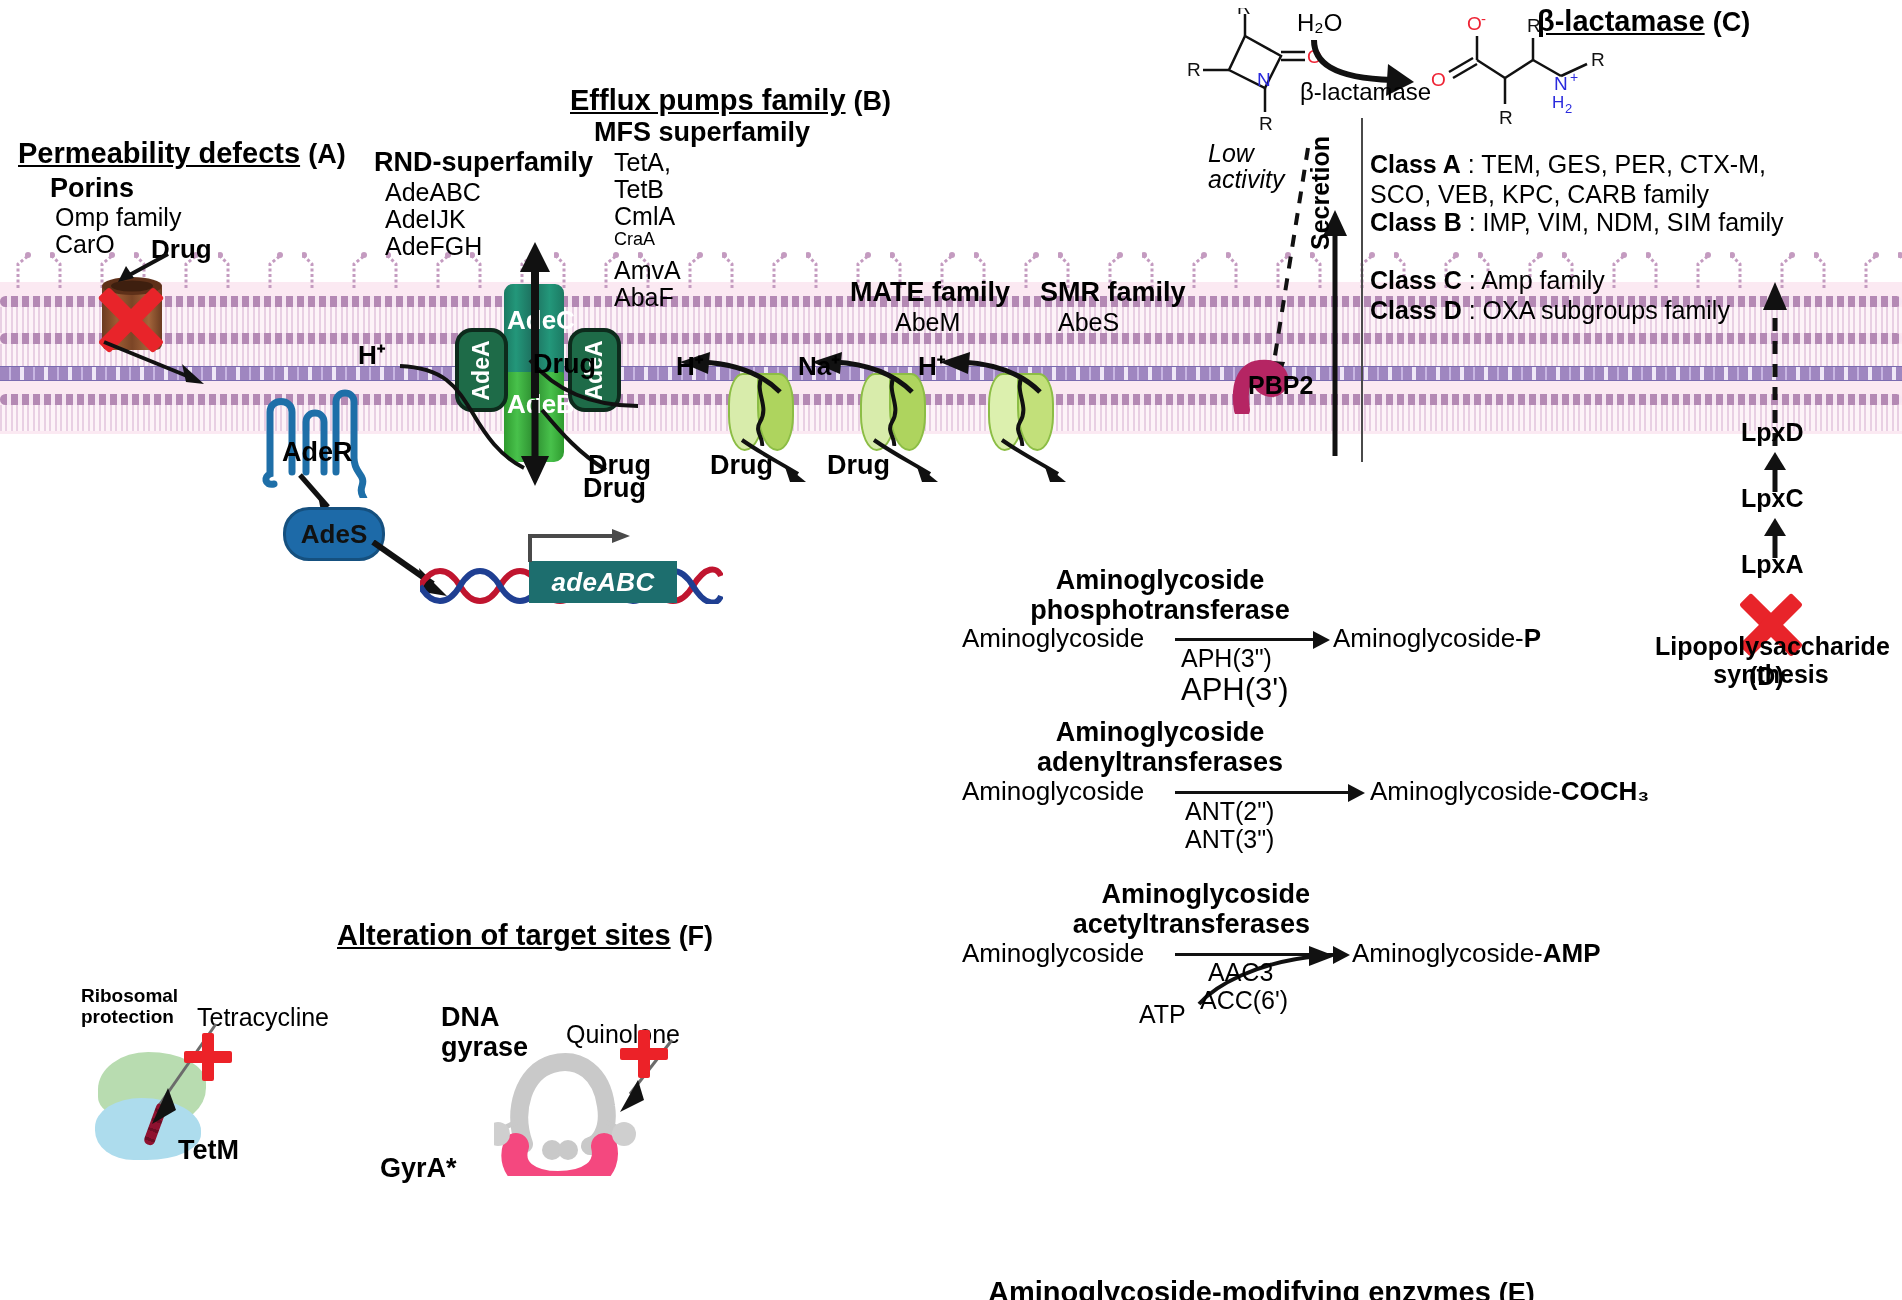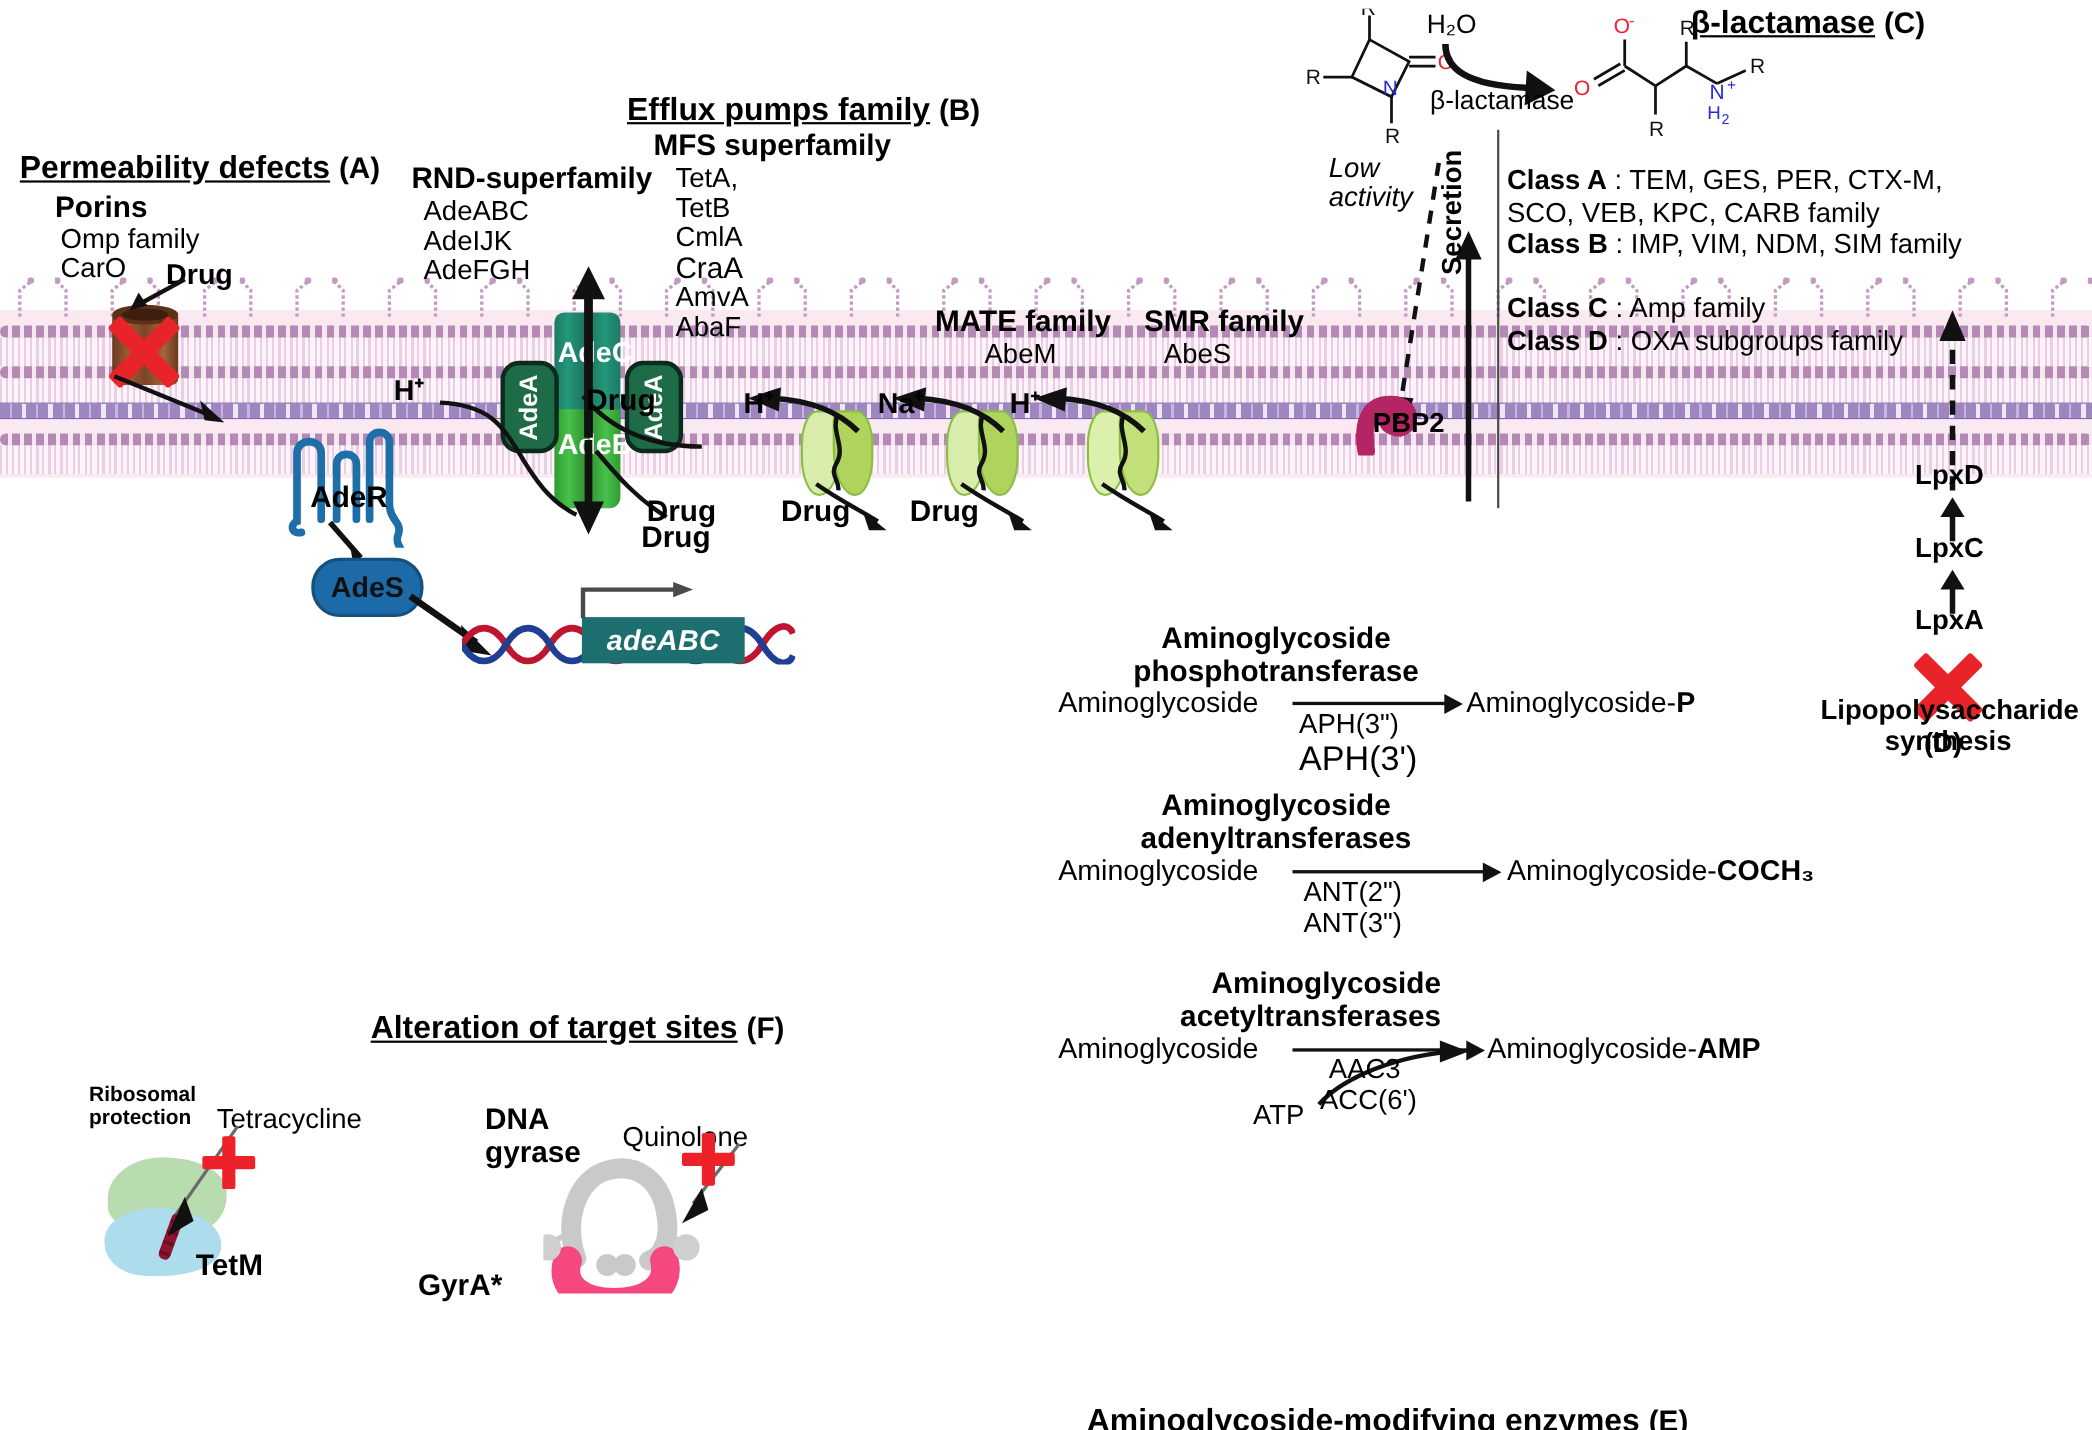--- a/index.html
+++ b/index.html
@@ -375,21 +375,21 @@
 
 <div class="lbl b" style="left:374px;top:147px;font-size:27px;">RND-superfamily</div>
 <div class="lbl" style="left:385px;top:178px;font-size:25px;">AdeABC</div>
 <div class="lbl" style="left:385px;top:205px;font-size:25px;">AdeIJK</div>
 <div class="lbl" style="left:385px;top:232px;font-size:25px;">AdeFGH</div>
 
 <div class="lbl b" style="left:594px;top:117px;font-size:27px;">MFS superfamily</div>
 <div class="lbl" style="left:614px;top:148px;font-size:25px;">TetA,</div>
 <div class="lbl" style="left:614px;top:175px;font-size:25px;">TetB</div>
 <div class="lbl" style="left:614px;top:202px;font-size:25px;">CmlA</div>
-<div class="lbl" style="left:614px;top:229px;font-size:27px;text-align:right;">CraA</div>
+<div class="lbl" style="left:614px;top:229px;font-size:18px;text-align:right;">CraA</div>
 <div class="lbl" style="left:614px;top:256px;font-size:25px;">AmvA</div>
 <div class="lbl" style="left:614px;top:283px;font-size:25px;">AbaF</div>
 
 <div class="lbl b" style="left:850px;top:277px;font-size:27px;">MATE family</div>
 <div class="lbl" style="left:895px;top:308px;font-size:25px;">AbeM</div>
 
 <div class="lbl b" style="left:1040px;top:277px;font-size:27px;text-align:center;">SMR family</div>
 <div class="lbl" style="left:1058px;top:308px;font-size:25px;">AbeS</div>
 
 <div class="adec" style="left:504px;top:284px;width:60px;height:120px;"></div>

